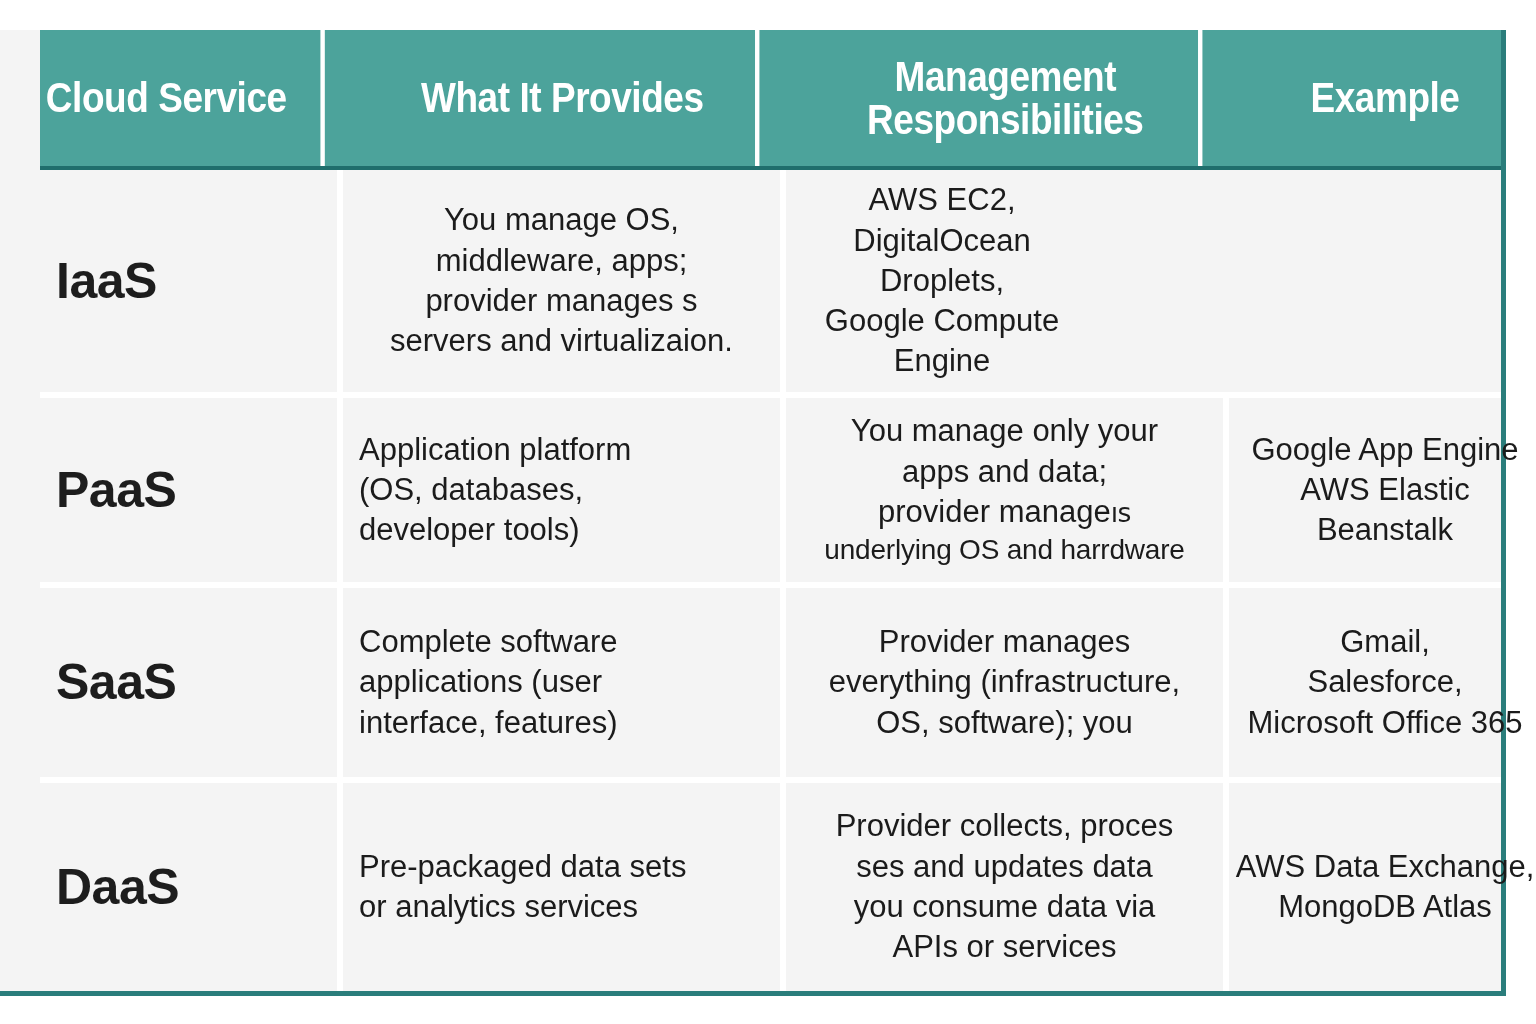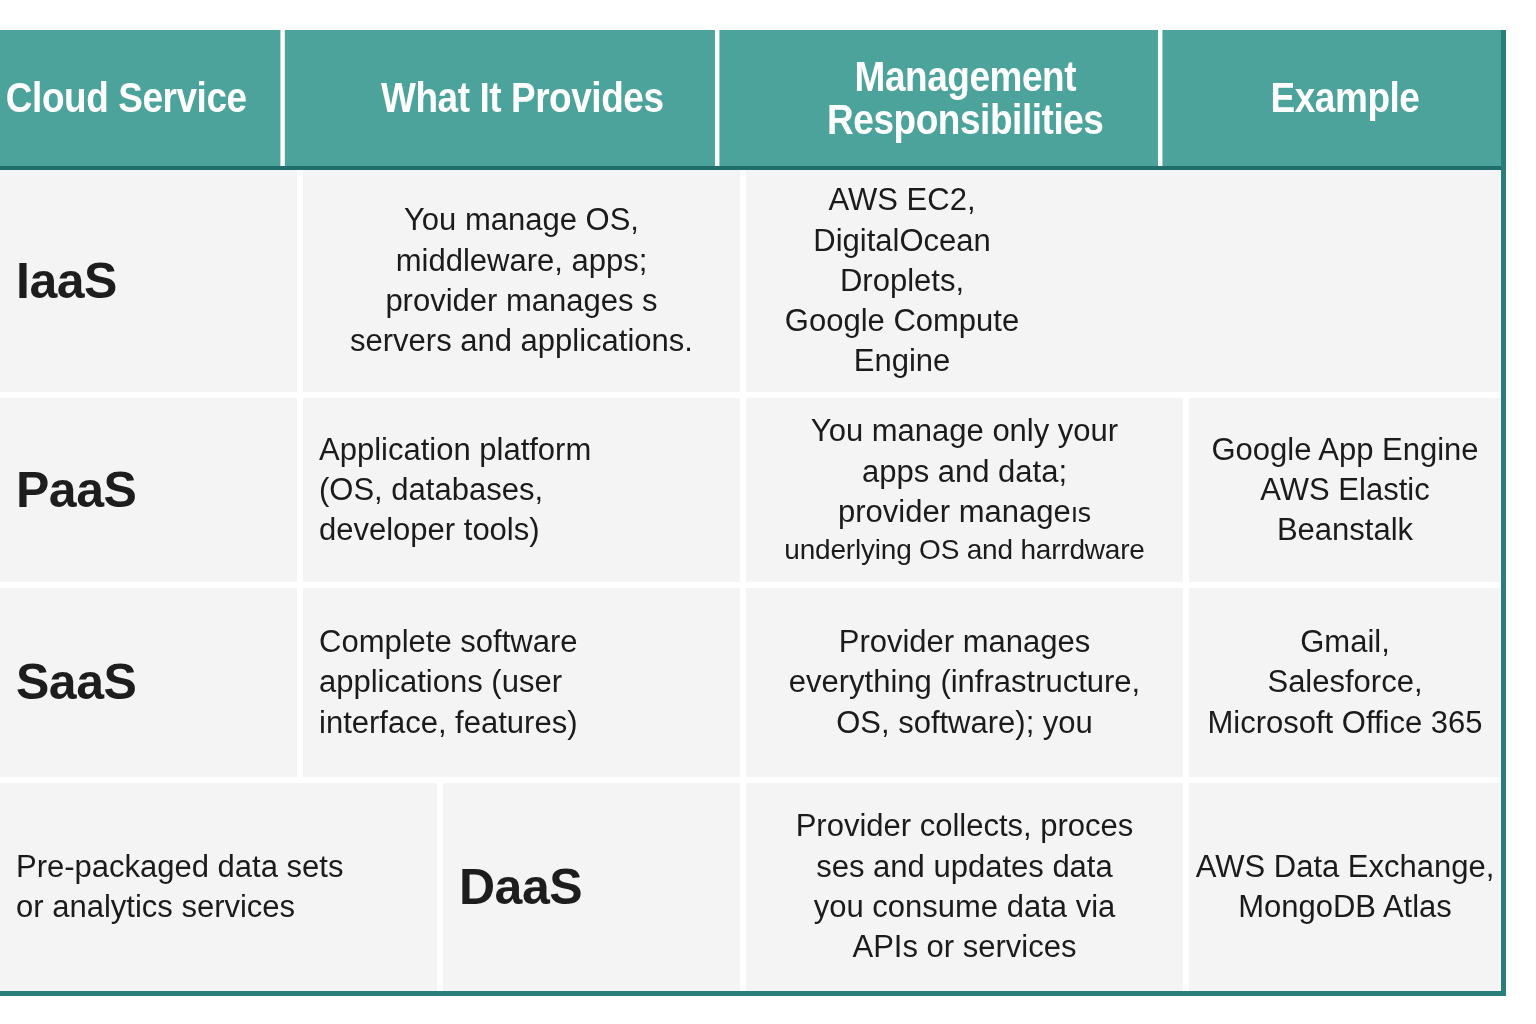--- a/index.html
+++ b/index.html
@@ -18,20 +18,21 @@
   #table-root {
     position: absolute;
     left: 0px;
     top: 30px;
     width: 1506px;
     height: 966px;
     box-sizing: border-box;
     border-right: 5px solid #2a7d7b;
     border-bottom: 5px solid #2a7d7b;
     background: #f4f4f4;
+    padding-left: 40px;
   }
 
   
   .thead {
     display: flex;
     height: 140px;
     background: #4ca39b;
     box-sizing: border-box;
     border-bottom: 4px solid #1f6e6c;
   }
@@ -145,21 +146,21 @@
   <div class="tbody">
 
     <div class="tr r1">
       <div class="td service c1">
         <span>IaaS</span>
       </div>
       <div class="td mgmt c3">
         <span class="line">You manage OS,</span>
         <span class="line">middleware, apps;</span>
         <span class="line">provider manages s</span>
-        <span class="line">servers and applications.</span>
+        <span class="line">servers and virtualizaion.</span>
       </div>
       <div class="td example c4">
         <span class="line">AWS EC2,</span>
         <span class="line">DigitalOcean</span>
         <span class="line">Droplets,</span>
         <span class="line">Google Compute</span>
         <span class="line">Engine</span>
       </div>
     </div>
 
@@ -200,26 +201,26 @@
         <span class="line">OS, software); you</span>
       </div>
       <div class="td example c4">
         <span class="line">Gmail,</span>
         <span class="line">Salesforce,</span>
         <span class="line">Microsoft Office 365</span>
       </div>
     </div>
 
     <div class="tr r4">
+      <div class="td service c1">
+        <span>DaaS</span>
+      </div>
       <div class="td provides c2">
         <span class="line">Pre-packaged data sets</span>
         <span class="line">or analytics services</span>
-      </div>
-      <div class="td service c1">
-        <span>DaaS</span>
       </div>
       <div class="td mgmt c3">
         <span class="line">Provider collects, proces</span>
         <span class="line">ses and updates data</span>
         <span class="line">you consume data via</span>
         <span class="line">APIs or services</span>
       </div>
       <div class="td example c4">
         <span class="line">AWS Data Exchange,</span>
         <span class="line">MongoDB Atlas</span>

